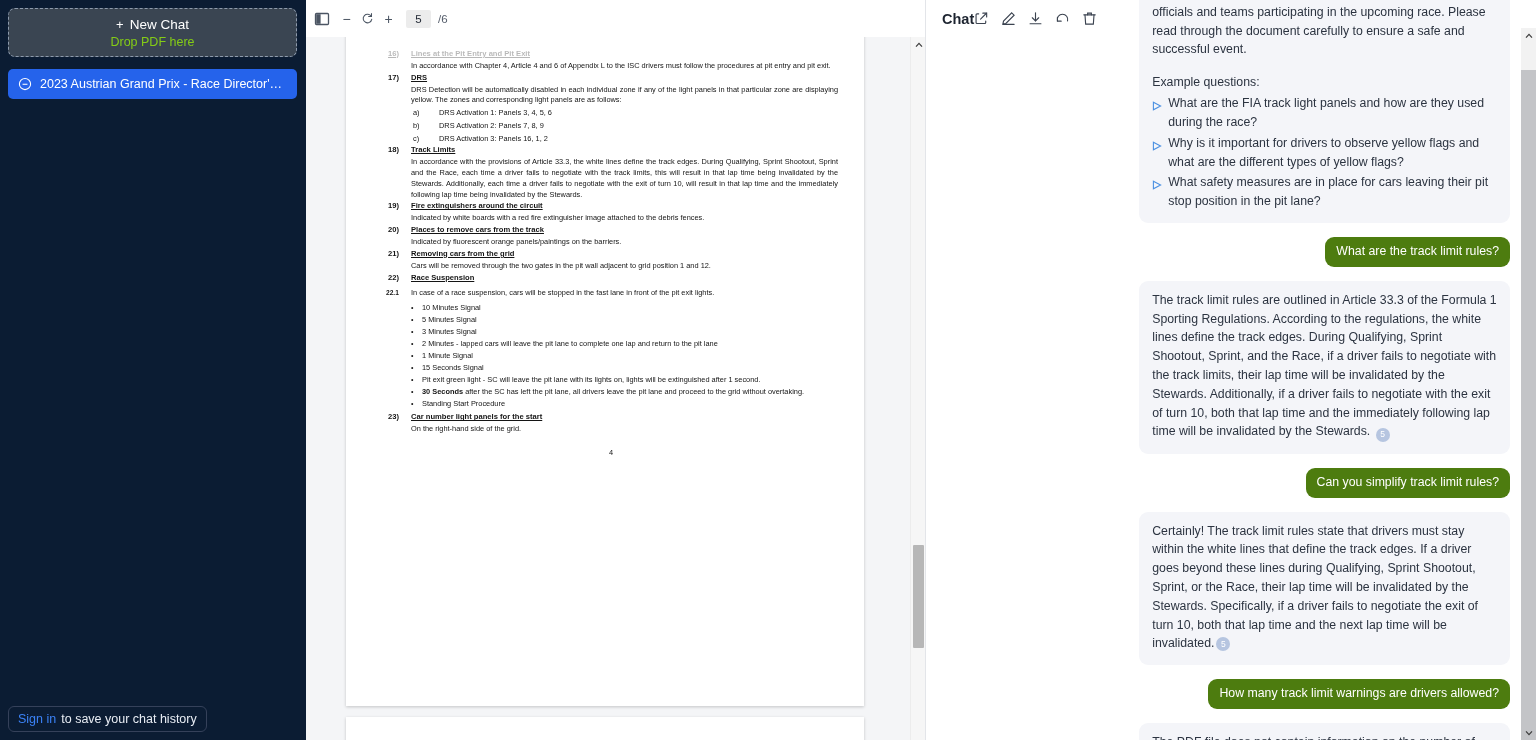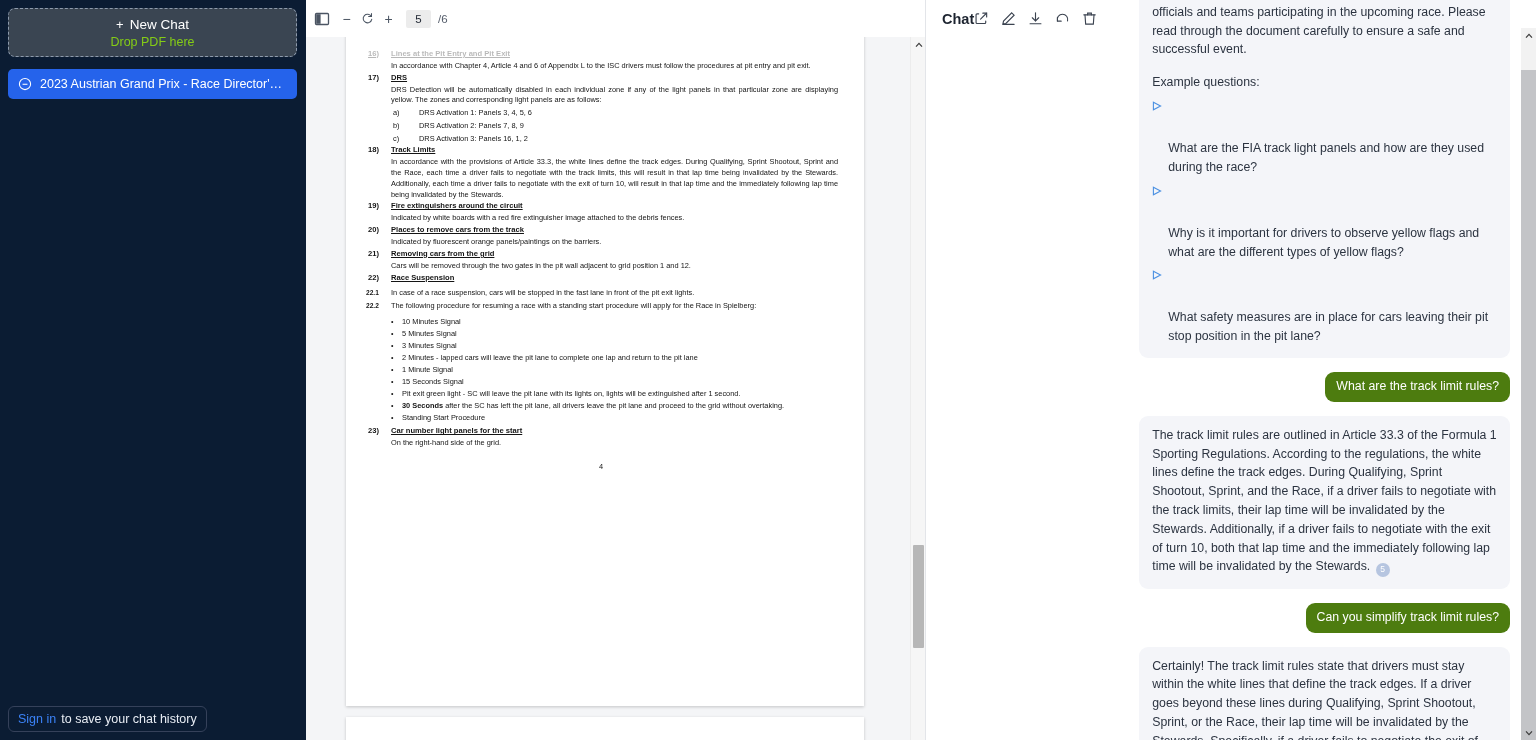--- a/index.html
+++ b/index.html
@@ -102,21 +102,21 @@
   .page-total { font-size: 11.5px; color: #555d6b; margin-left: 3px; }
 
   .pdf-scroll {
     flex: 1 1 auto; position: relative; overflow: hidden;
     padding: 0 33px 0 40px;
   }
   .pdf-page {
     background: #ffffff;
     box-shadow: 0 1px 3px rgba(0,0,0,0.20);
     width: 518px;
-    padding: 20px 26px 8px 18px;
+    padding: 20px 26px 8px 38px;
     position: relative;
   }
   .pdf-page.first { height: 678px; margin-top: -9px; }
   .pdf-page.next { height: 60px; margin-top: 11px; }
 
   
   .doc { color: #141414; font-size: 7.4px; line-height: 1.45; }
   .sec { display: flex; }
   .sec-num {
     flex: 0 0 27px; font-weight: bold; font-size: 7.6px;
@@ -194,21 +194,21 @@
     font-size: 12.3px; line-height: 1.53; color: #2c3441;
   }
   .bubble-bot.intro { margin-top: -28px; padding-top: 12px; }
   .bubble-user {
     background: #4d7c0f; color: #ffffff;
     border-radius: 9px; padding: 6px 11px;
     font-size: 12.3px; line-height: 1.45; max-width: 420px;
   }
   .ex-title { margin-top: 14px; }
   .ex-q { display: flex; gap: 6px; margin-top: 2px; align-items: flex-start; }
-  .ex-q-text { flex: 1 1 auto; margin-top: 45px; }
+  .ex-q-text { flex: 1 1 auto; }
   .tri-icon { flex: 0 0 10px; margin-top: 4px; }
   .cite {
     display: inline-flex; align-items: center; justify-content: center;
     width: 14px; height: 14px; border-radius: 50%;
     background: #b6c5e0; color: #ffffff;
     font-size: 8.5px; vertical-align: middle;
     margin-left: 2px; cursor: pointer;
   }
   .cite.block { margin-top: 5px; }
 
@@ -355,24 +355,20 @@
         <div class="sec">
           <div class="sec-num">22)</div>
           <div class="sec-body">
             <div class="sec-head">Race Suspension</div>
           </div>
         </div>
         <div class="sub-row">
           <div class="sub-num">22.1</div>
           <div class="sub-body">In case of a race suspension, cars will be stopped in the fast lane in front of the pit exit lights.</div>
         </div>
-        <div class="sub-row">
-          <div class="sub-num">22.2</div>
-          <div class="sub-body">The following procedure for resuming a race with a standing start procedure will apply for the Race in Spielberg:</div>
-        </div>
 
         <ul class="bullets">
           <li>10 Minutes Signal</li>
           <li>5 Minutes Signal</li>
           <li>3 Minutes Signal</li>
           <li>2 Minutes - lapped cars will leave the pit lane to complete one lap and return to the pit lane</li>
           <li>1 Minute Signal</li>
           <li>15 Seconds Signal</li>
           <li>Pit exit green light - SC will leave the pit lane with its lights on, lights will be extinguished after 1 second.</li>
           <li><b>30 Seconds</b><span> after the SC has left the pit lane, all drivers leave the pit lane and proceed to the grid without overtaking.</span></li>

